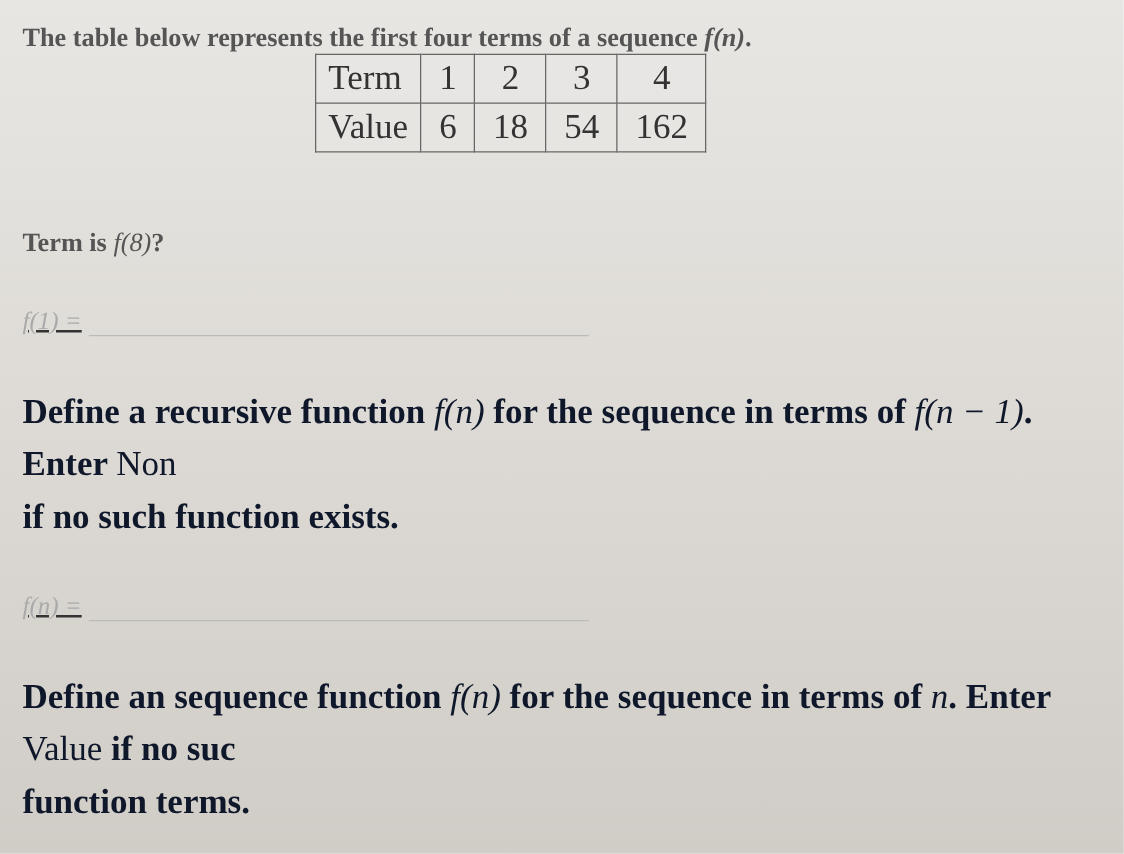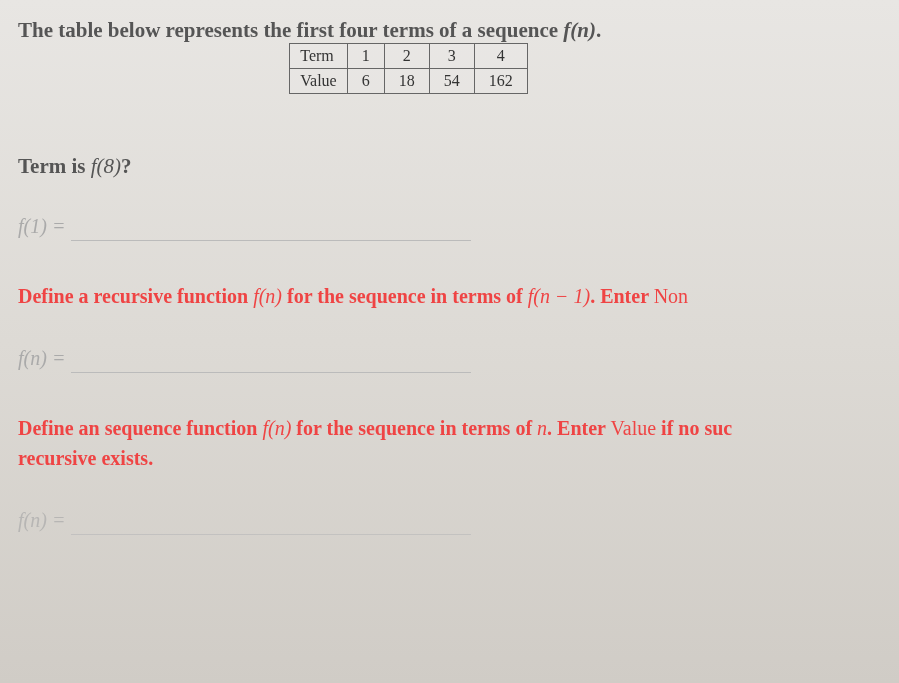--- a/index.html
+++ b/index.html
@@ -37,63 +37,64 @@
       margin-bottom: 60px;
       padding-right: 100px;
     }
     table {
       border-collapse: collapse;
       background: rgba(255,255,255,0.1);
     }
     td {
       border: 1px solid #666;
       padding: 3px 14px;
-      font-size: 16px;
+      font-size: 28px;
       text-align: center;
       color: #333;
     }
     td.label {
       text-align: left;
       padding: 3px 10px;
     }
     .question-block {
       margin-bottom: 28px;
     }
     .question-title {
       font-size: 21px;
       font-weight: bold;
       color: #555;
       margin-bottom: 36px;
     }
     .input-row {
       display: flex;
-      align-items: flex-start;
+      align-items: flex-end;
       margin-bottom: 40px;
+      text-decoration: underline;
     }
     .input-label {
       font-size: 20px;
       color: #aaa;
       font-style: italic;
       font-family: 'Times New Roman', serif;
       margin-right: 6px;
       white-space: nowrap;
     }
     .input-line {
       border: none;
       border-bottom: 1px solid #bbb;
       background: transparent;
       width: 400px;
       font-size: 18px;
       padding: 2px 4px;
       outline: none;
     }
     .prompt-text {
-      font-size: 20px;
+      font-size: 28px;
       font-weight: bold;
-      color: #ef4444;
+      color: #0f172a;
       line-height: 1.5;
       margin-bottom: 36px;
     }
     .prompt-text .math {
       font-weight: normal;
     }
     .nonbold {
       font-weight: normal;
       font-family: 'Times New Roman', serif;
     }
@@ -134,29 +135,29 @@
     <span>Term is </span><span class="math" style="font-weight:normal">f(8)</span><span>?</span>
   </div>
   <div class="input-row">
     <span class="input-label">f(1) =</span>
     <input type="text" class="input-line" style="">
   </div>
 </div>
 
 <div class="question-block">
   <div class="prompt-text">
-    <span>Define a recursive function </span><span class="math nonbold">f(n)</span><span> for the sequence in terms of </span><span class="math nonbold">f(n − 1)</span><span>. Enter </span><span class="nonbold">Non</span><br>
+    <span>Define a recursive function </span><span class="math nonbold">f(n)</span><span> for the sequence in terms of </span><span class="math nonbold">f(n − 1)</span><span>. Enter </span><span class="nonbold">Non</span><br><span> if no such function exists.</span>
   </div>
   <div class="input-row">
     <span class="input-label">f(n) =</span>
     <input type="text" class="input-line" style="">
   </div>
 </div>
 
 <div class="question-block">
   <div class="prompt-text">
-    <span>Define an sequence function </span><span class="math nonbold">f(n)</span><span> for the sequence in terms of </span><span class="math nonbold">n</span><span>. Enter </span><span class="nonbold">Value</span><span> if no suc</span><br><span> recursive exists.</span>
+    <span>Define an sequence function </span><span class="math nonbold">f(n)</span><span> for the sequence in terms of </span><span class="math nonbold">n</span><span>. Enter </span><span class="nonbold">Value</span><span> if no suc</span><br><span> function terms.</span>
   </div>
   <div class="input-row faded-last">
     <span class="input-label">f(n) =</span>
     <input type="text" class="input-line" style="">
   </div>
 </div>
 
 </body></html>

